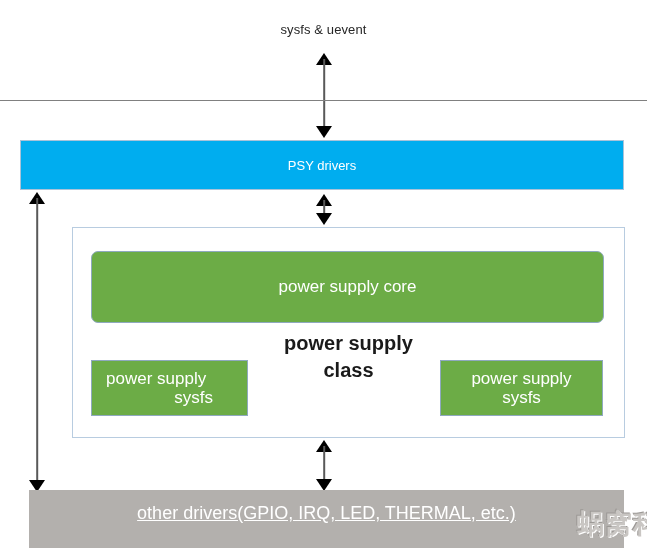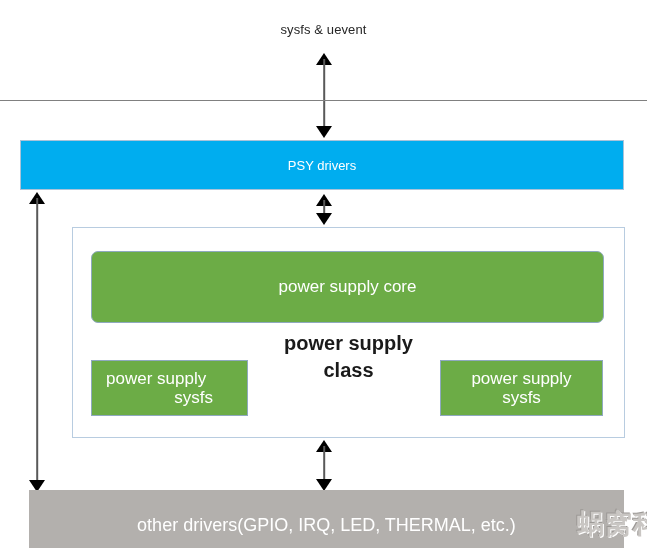--- a/index.html
+++ b/index.html
@@ -96,24 +96,25 @@
     text-align:center;
     font-size:20px;font-weight:bold;color:#1a1a1a;
     line-height:1.35;
   }
   .class-label span{display:block;}
 
   
   .bar-gray{
     position:absolute;left:29px;top:490px;width:595px;height:58px;
     background:#b3b0ad;
-    display:flex;align-items:center;justify-content:center;
+    display:flex;align-items:flex-start;justify-content:center;
     color:#ffffff;font-size:18px;
     padding-top:13px;
     box-sizing:border-box;
+    text-decoration:underline;
   }
 
   
   .watermark{
     position:absolute;left:531px;top:506px;
     font-size:27px;font-weight:bold;
     color:#c9c6c3;
     text-shadow:1px 1px 0 #ffffff, -1px -1px 0 #9c9996;
     letter-spacing:1px;
     white-space:nowrap;

